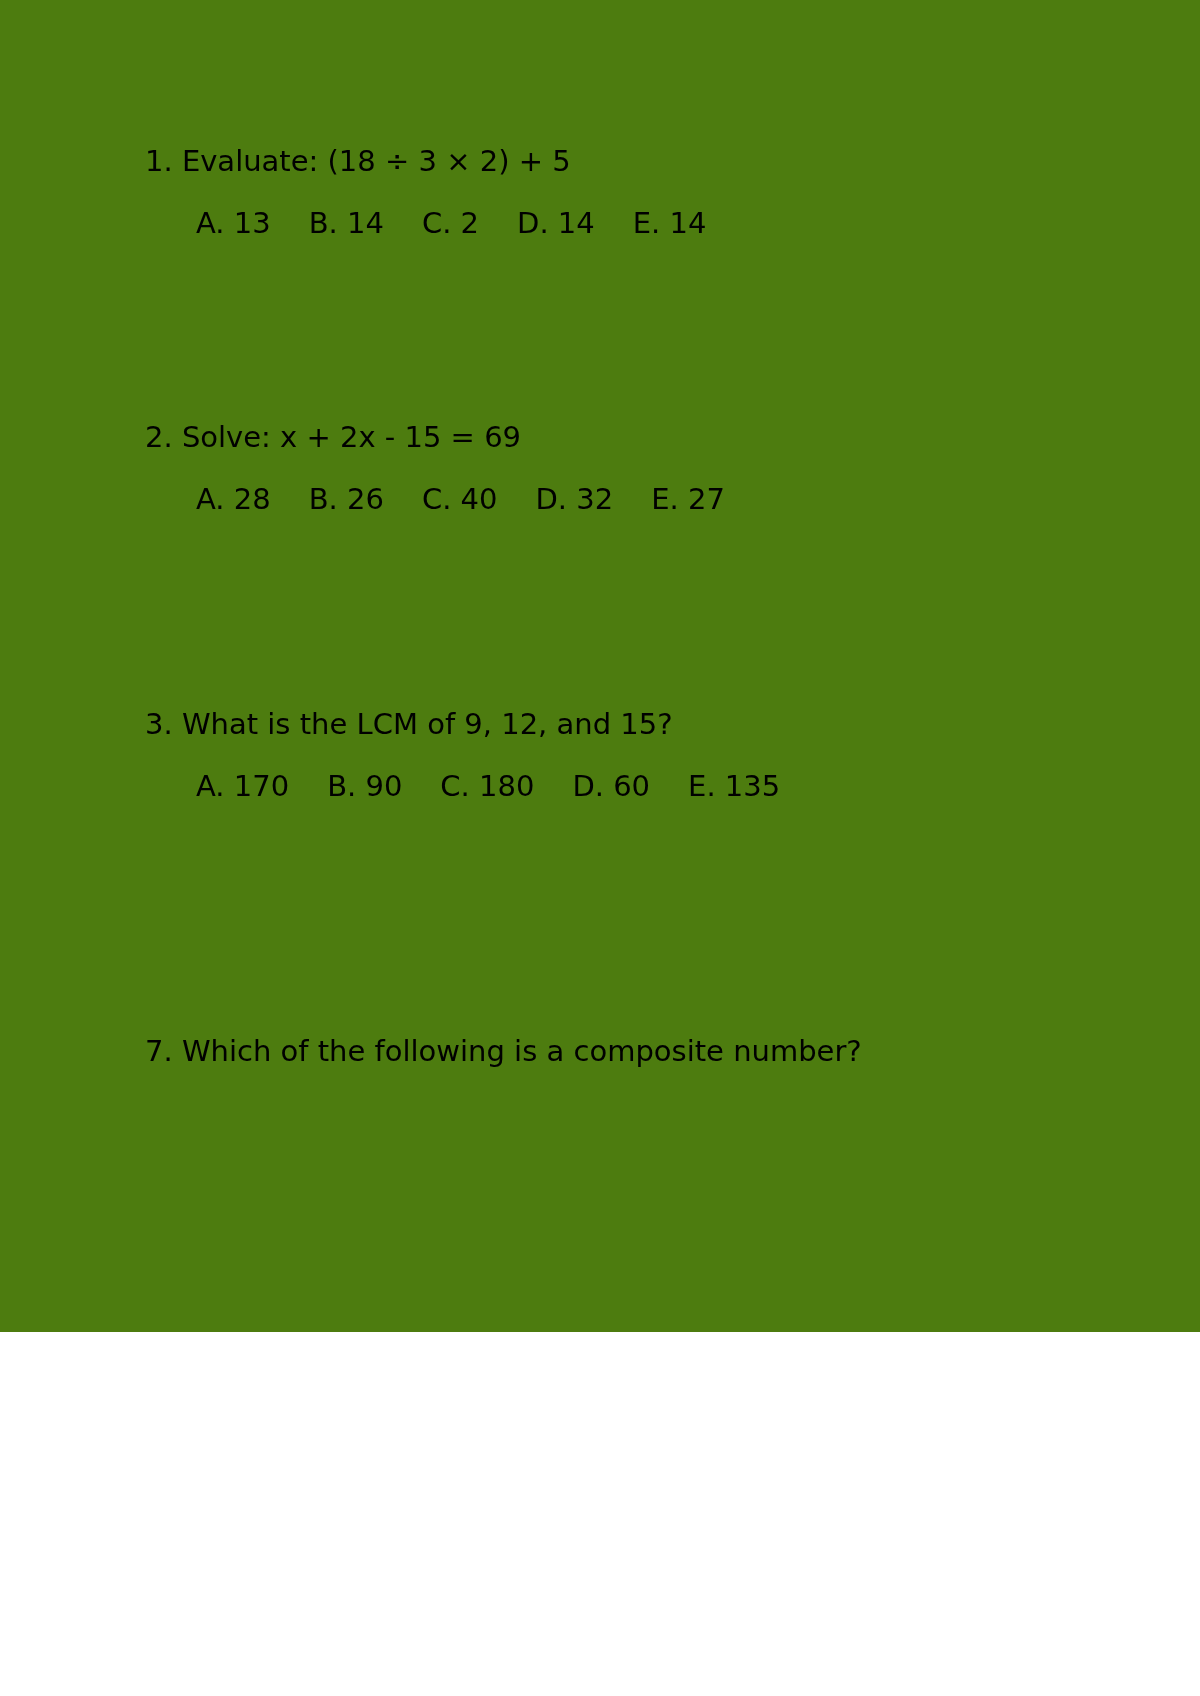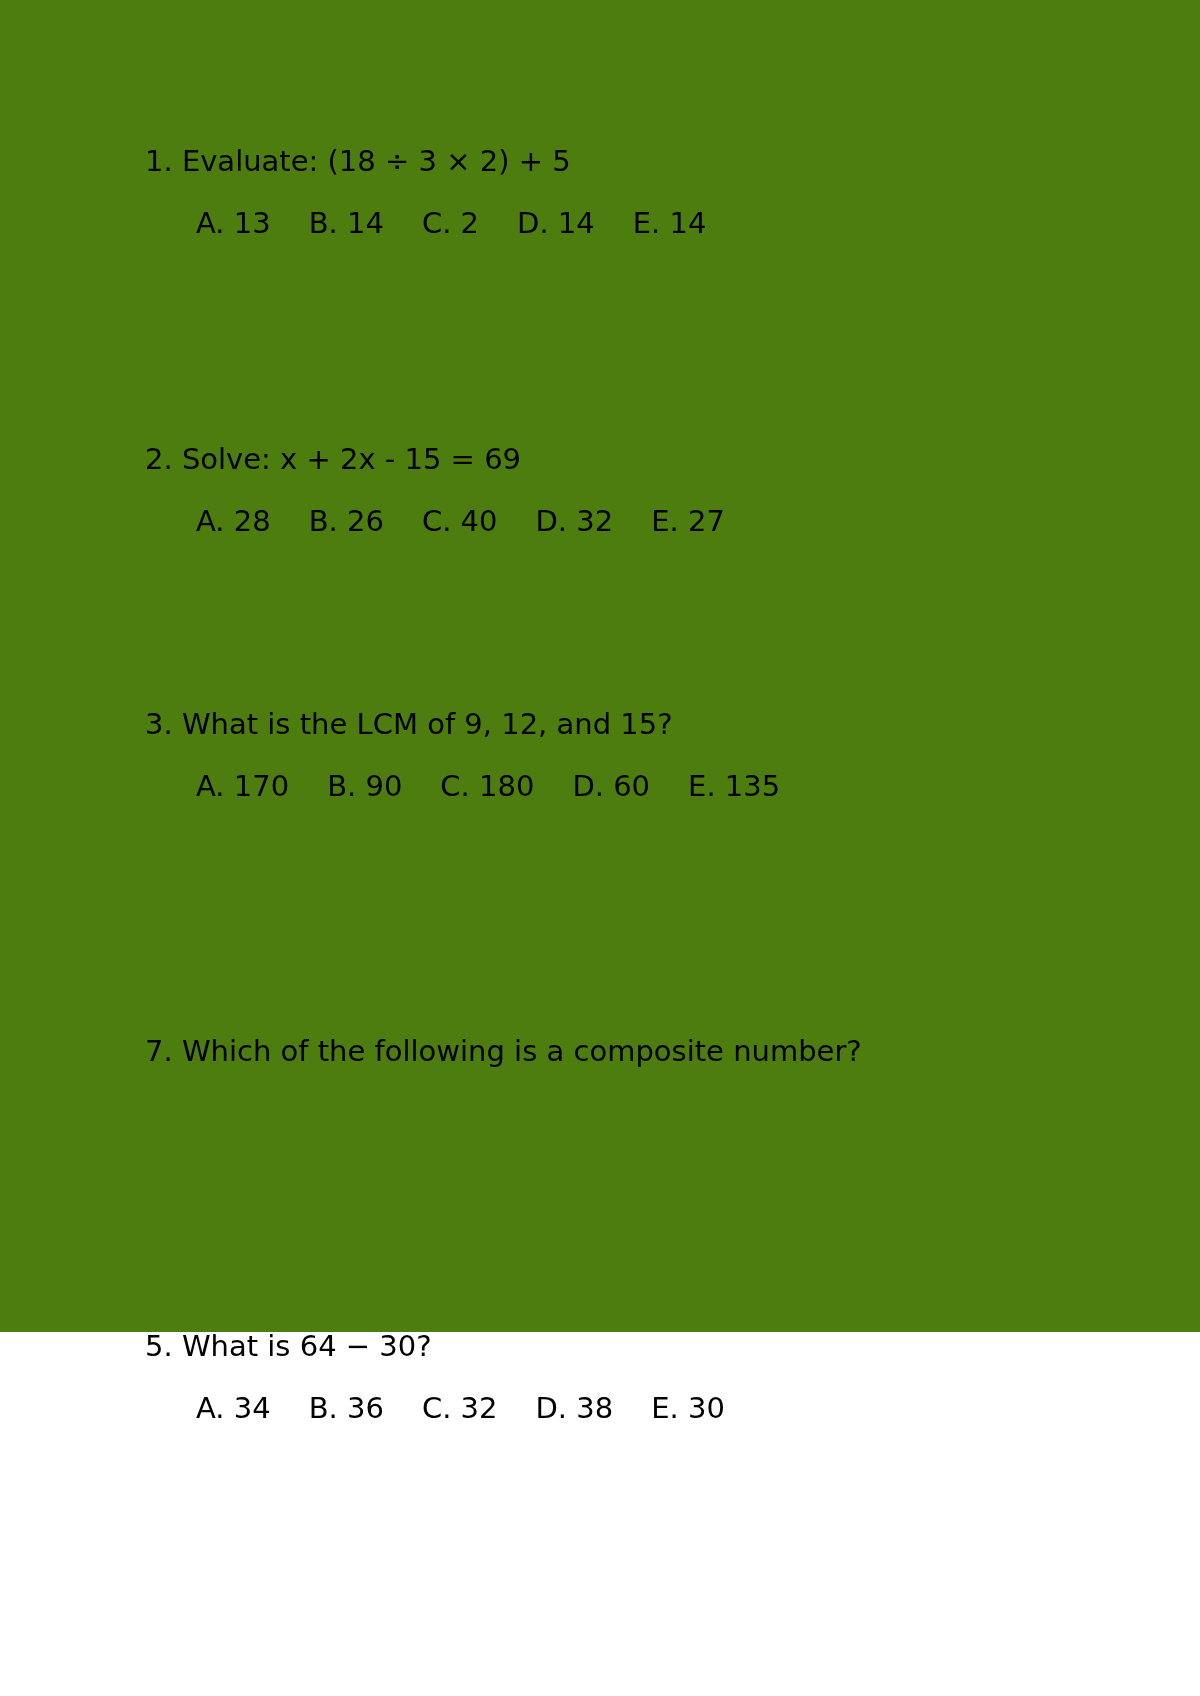--- a/index.html
+++ b/index.html
@@ -43,21 +43,21 @@
       white-space: pre;
       display: flex;
       margin-left: 20px;
     }
     .option {
       display: inline-block;
       margin-right: 38px;
     }
     .option:last-child { margin-right: 0; }
     .q1 { top: 144px; }
-    .q2 { top: 442px; }
+    .q2 { top: 420px; }
     .q3 { top: 707px; }
     .q4 { top: 1034px; }
     .q5 { top: 1329px; }
   </style>
 </head>
 <body>
 
 <div class="page">
 
   <div class="question q1">
@@ -90,24 +90,14 @@
       <span class="option">C. 180</span>
       <span class="option">D. 60</span>
       <span class="option">E. 135</span>
     </div>
   </div>
 
   <div class="question q4">
     <p class="q-text">7. Which of the following is a composite number?</p>
   </div>
 
-  <div class="question q5">
-    <p class="q-text">5. What is 64 − 30?</p>
-    <div class="options">
-      <span class="option">A. 34</span>
-      <span class="option">B. 36</span>
-      <span class="option">C. 32</span>
-      <span class="option">D. 38</span>
-      <span class="option">E. 30</span>
-    </div>
-  </div>
 
 </div>
 
 </body></html>

